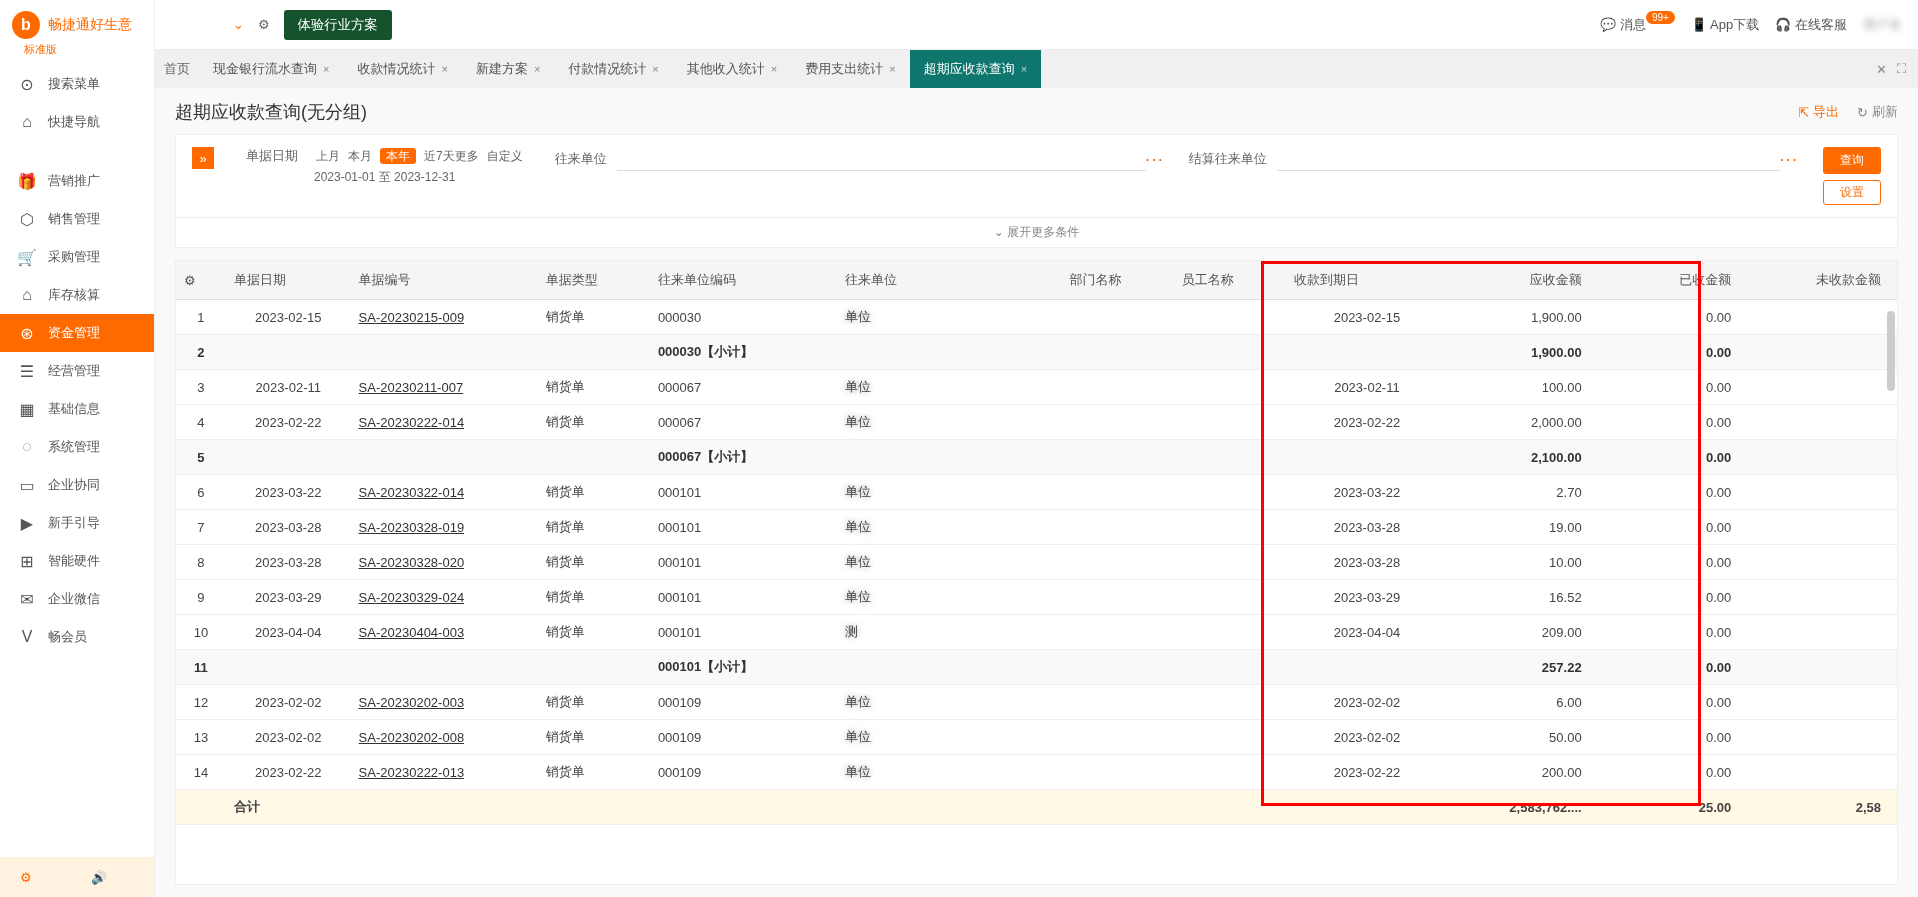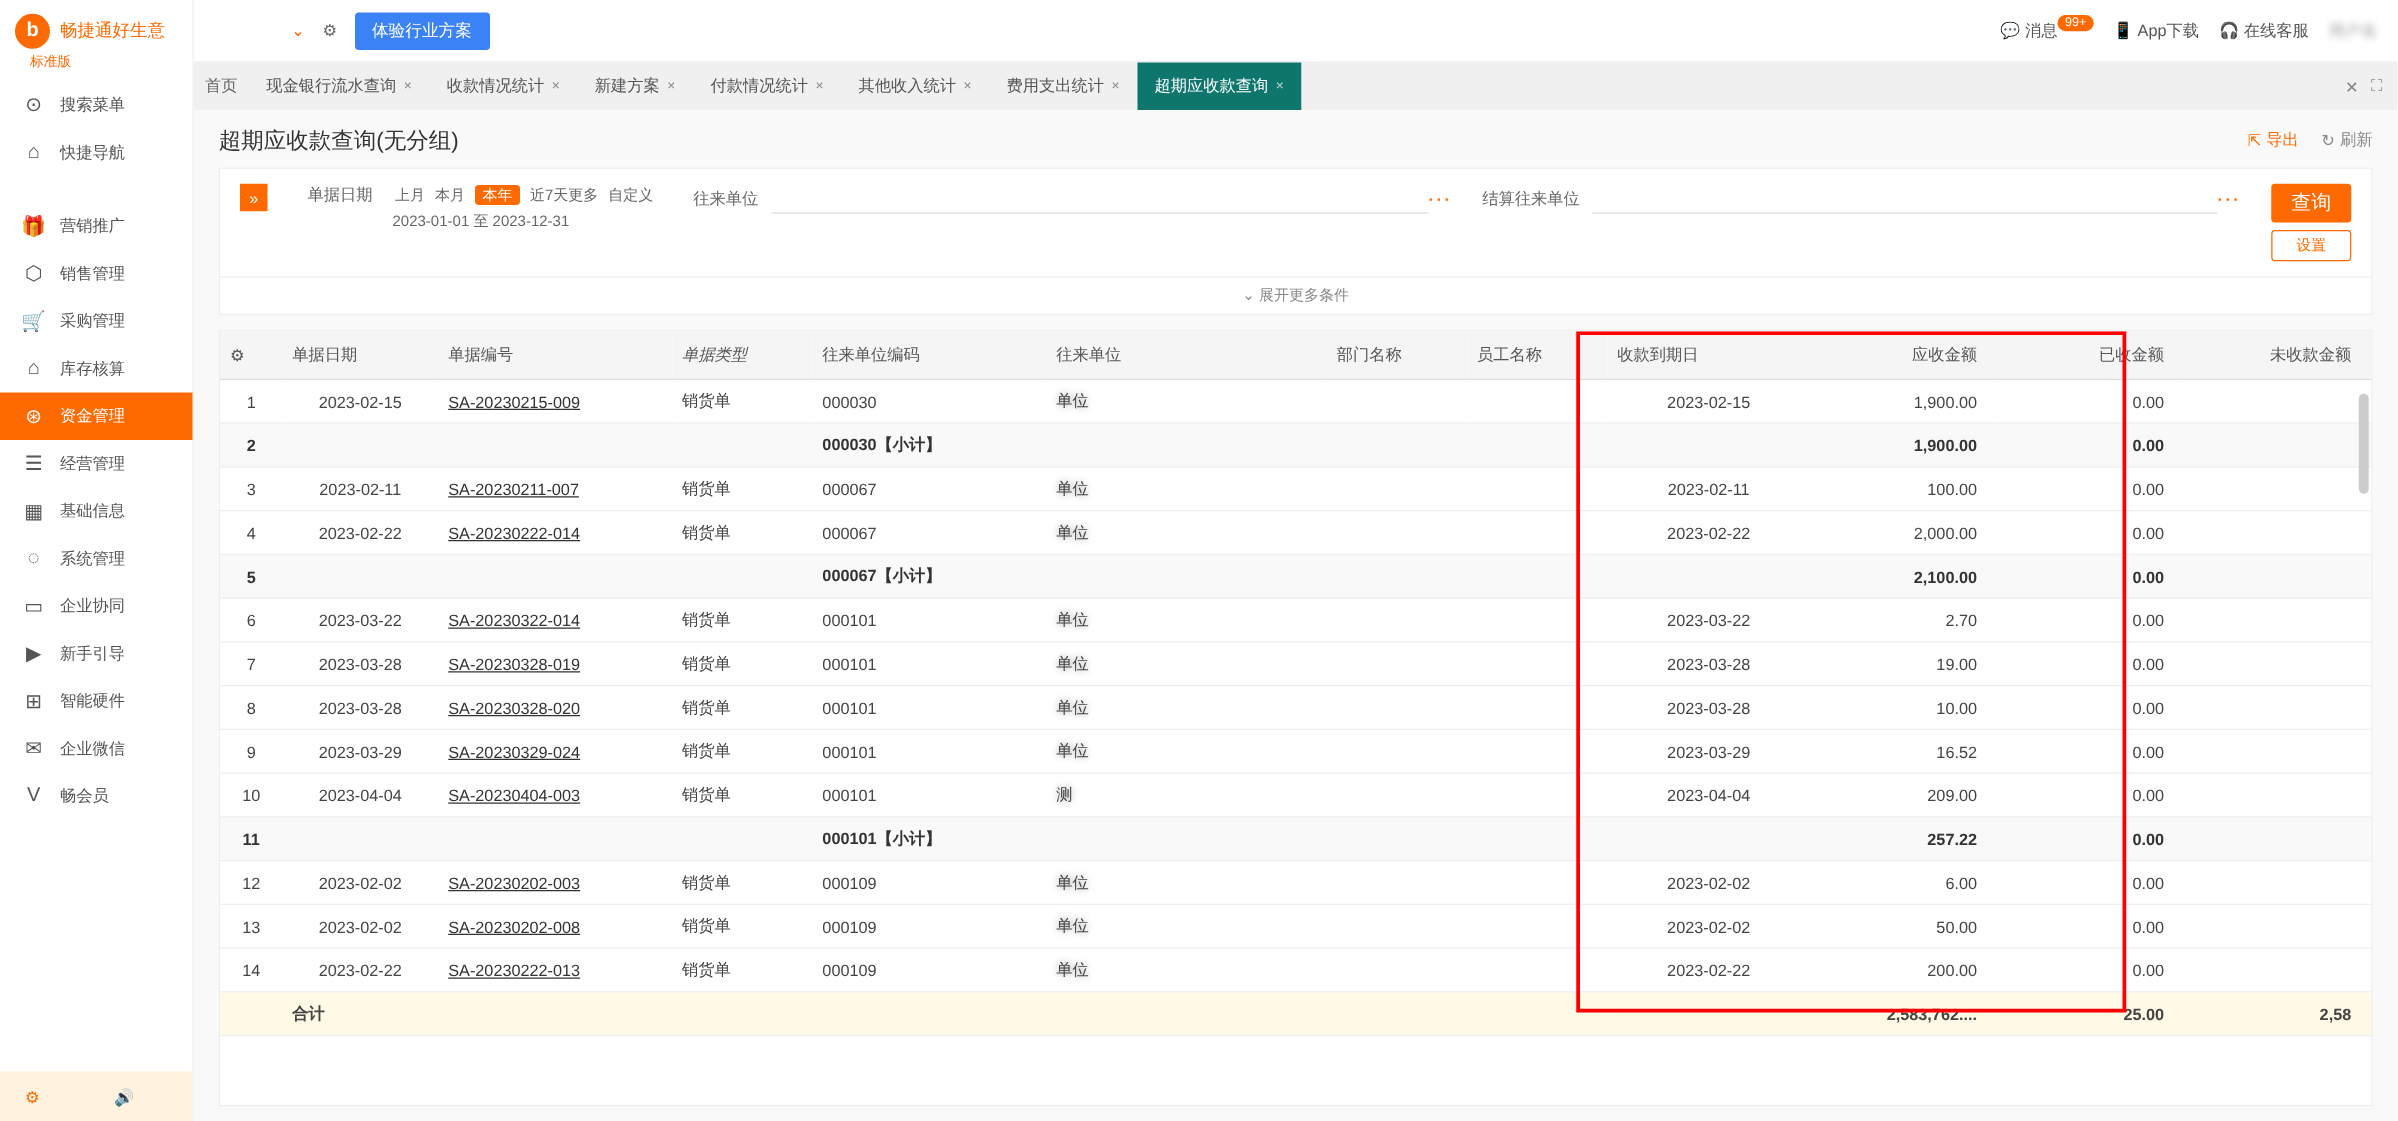--- a/index.html
+++ b/index.html
@@ -17,21 +17,21 @@
 .nav-item.active { background: #ff6a00; color: #fff; }
 .nav-icon { width: 18px; height: 18px; margin-right: 12px; display: inline-flex; align-items: center; justify-content: center; font-size: 16px; }
 .sidebar-footer { height: 40px; background: #fff3e0; display: flex; align-items: center; padding: 0 20px; gap: 60px; color: #ff6a00; }
 
 
 .main { flex: 1; display: flex; flex-direction: column; }
 .topbar { height: 50px; display: flex; align-items: center; padding: 0 16px; border-bottom: 1px solid #eee; }
 .org-name { color: #666; margin-right: 10px; }
 .chevron { color: #ff6a00; }
 .gear { margin: 0 14px; color: #666; cursor: pointer; }
-.btn-primary { background: #3b82f6; color: #fff; border: none; padding: 6px 14px; border-radius: 3px; cursor: pointer; }
+.btn-primary { background: #14532d; color: #fff; border: none; padding: 6px 14px; border-radius: 3px; cursor: pointer; }
 .topbar-right { margin-left: auto; display: flex; align-items: center; gap: 16px; color: #555; }
 .badge { background: #ff6a00; color: #fff; border-radius: 10px; padding: 1px 6px; font-size: 10px; position: relative; top: -8px; text-align: right; }
 
 
 .tabs { height: 38px; background: #f0f0f0; display: flex; align-items: stretch; }
 .tab-home { width: 44px; display: flex; align-items: center; justify-content: center; color: #666; cursor: pointer; }
 .tab { display: flex; align-items: center; padding: 0 14px; color: #555; cursor: pointer; position: relative; font-size: 13px; }
 .tab.active { background: #0f766e; color: #fff; }
 .tab .x { margin-left: 6px; font-size: 11px; opacity: .7; }
 .tabs-right { margin-left: auto; display: flex; align-items: center; padding: 0 12px; gap: 10px; color: #888; }
@@ -50,35 +50,35 @@
 .filter-group { display: flex; flex-direction: column; gap: 4px; }
 .filter-label { color: #666; font-size: 13px; margin-right: 10px; }
 .date-presets { display: flex; gap: 8px; align-items: center; }
 .preset { color: #666; cursor: pointer; font-size: 12px; }
 .preset.active { background: #ff6a00; color: #fff; padding: 1px 6px; border-radius: 3px; }
 .date-range { color: #666; font-size: 12px; }
 .filter-input-group { flex: 1; display: flex; align-items: center; }
 .filter-input { border: none; border-bottom: 1px solid #ddd; flex: 1; padding: 4px 0; background: transparent; }
 .more-icon { color: #ff6a00; cursor: pointer; font-weight: bold; letter-spacing: 2px; }
 .filter-actions { display: flex; flex-direction: column; gap: 6px; }
-.btn-search { background: #ff6a00; color: #fff; border: none; padding: 5px 16px; border-radius: 3px; cursor: pointer; font-size: 16px; }
+.btn-search { background: #ff6a00; color: #fff; border: none; padding: 5px 16px; border-radius: 3px; cursor: pointer; font-size: 12px; }
 .btn-settings { background: #fff; color: #ff6a00; border: 1px solid #ff6a00; padding: 3px 16px; border-radius: 3px; cursor: pointer; font-size: 12px; }
 .expand-more { width: 100%; text-align: center; color: #888; font-size: 12px; padding: 6px 0; cursor: pointer; background: #fff; border: 1px solid #eee; border-top: none; }
 
 
 .table-container { flex: 1; margin-top: 12px; overflow: hidden; position: relative; background: #fff; border: 1px solid #eee; }
 .data-table { width: 100%; border-collapse: collapse; table-layout: fixed; }
 .data-table th { background: #f5f5f5; padding: 10px 8px; font-weight: normal; color: #555; border-bottom: 1px solid #ddd; text-align: left; font-size: 13px; }
 .data-table td { padding: 8px 8px; border-bottom: 1px solid #eee; font-size: 13px; color: #444; }
 .data-table .idx { text-align: center; width: 50px; }
 .data-table .num { text-align: right; padding-right: 16px; }
 .col-gear { width: 40px; text-align: center; }
 .col-date { width: 100px; text-align: center; }
 .col-code { width: 150px; }
-.col-type { width: 90px; font-style: italic; }
+.col-type { width: 90px; }
 .col-unitcode { width: 150px; }
 .col-unit { width: 180px; }
 .col-dept { width: 90px; }
 .col-emp { width: 90px; }
 .col-due { width: 130px; text-align: center; }
 .col-amt { width: 120px; }
 .col-blurred { color: transparent; text-shadow: 0 0 6px rgba(0,0,0,.4); }
 .link-cell { color: #333; text-decoration: underline; cursor: pointer; }
 .subtotal-row td { background: #f9f9f9; font-weight: bold; color: #333; }
 .total-row td { background: #fff9e6; font-weight: bold; }

